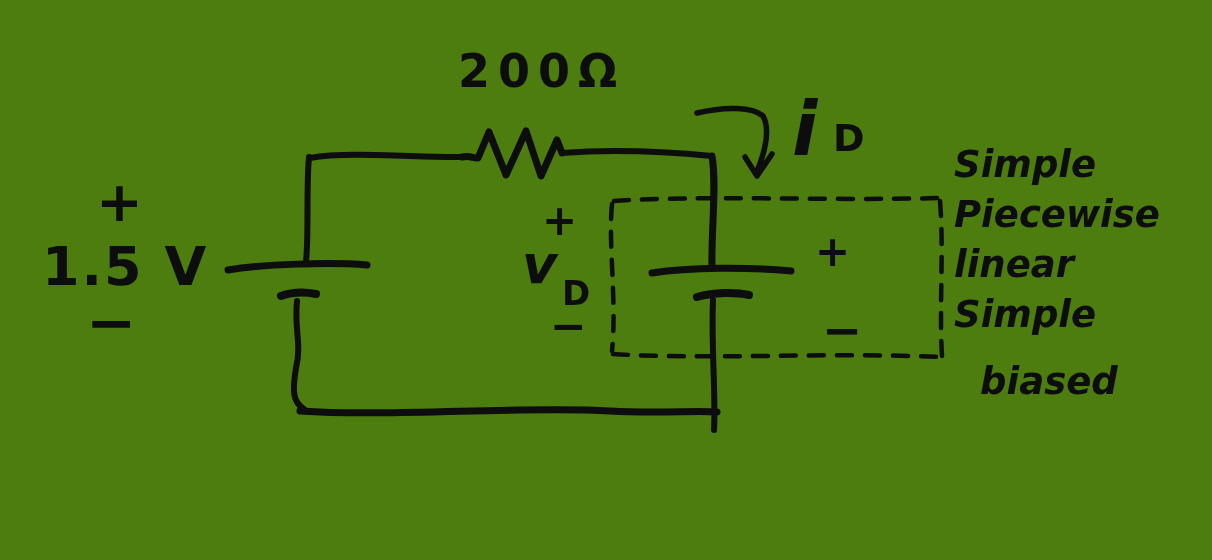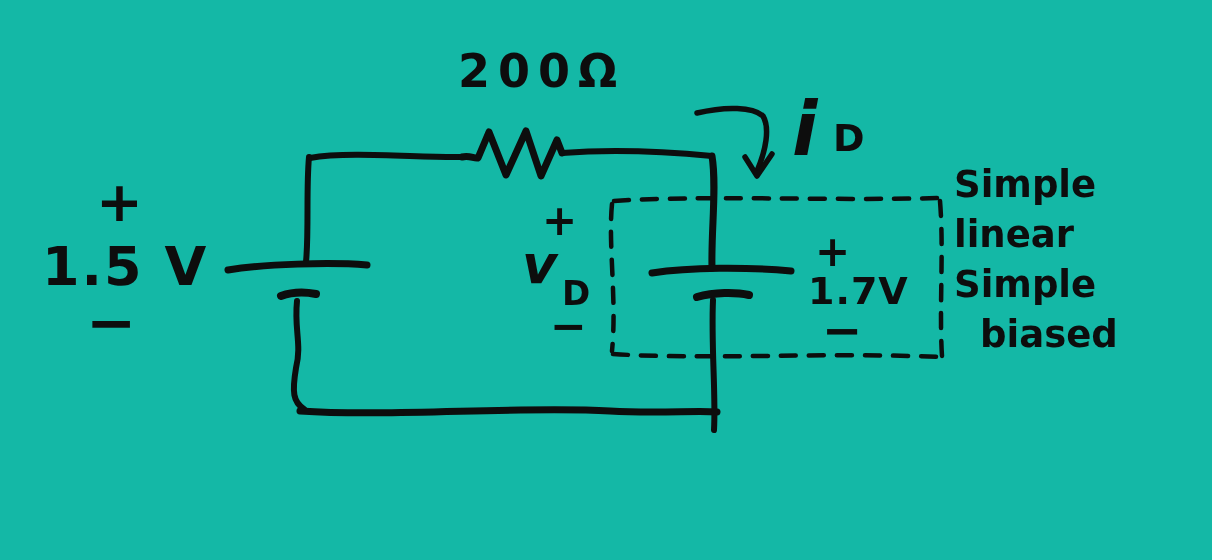--- a/index.html
+++ b/index.html
@@ -1,19 +1,19 @@
 <!DOCTYPE html>
 <html><head>
 <meta charset="utf-8">
 <style>
   html,body{margin:0;padding:0;background:#ffffff;}
   .stage{
     position:relative;
     width:1212px;height:560px;
-    background:#14b8a6;
+    background:#4d7c0f;
     overflow:hidden;
     font-family:"DejaVu Sans", sans-serif;
   }
   .stage svg{position:absolute;left:0;top:0;}
   .lbl{
     position:absolute;
     color:#0d0d0d;
     font-weight:bold;
     line-height:1;
     white-space:nowrap;
@@ -28,27 +28,28 @@
   .vd-plus{left:542px;top:200px;font-size:42px;}
   .vd-sym{left:522px;top:238px;font-size:54px;}
   .vd-sub{left:562px;top:276px;font-size:34px;}
   .vd-minus{left:550px;top:304px;font-size:44px;}
   .id-sym{left:792px;top:92px;font-size:74px;}
   .id-sub{left:833px;top:119px;font-size:38px;}
   .mdl-plus{left:815px;top:231px;font-size:42px;}
   .mdl-value{left:808px;top:272px;font-size:38px;letter-spacing:1px;}
   .mdl-minus{left:822px;top:306px;font-size:48px;}
   .note{
-    position:absolute;left:954px;top:160px;
+    position:absolute;left:954px;top:140px;
     color:#0d0d0d;font-weight:bold;
     font-size:37px;line-height:50px;
     white-space:nowrap;
+    font-style:italic;
   }
   .note span{display:block;}
-  .note span:last-child{margin-left:26px;}
+  .note span:last-child{margin-left:26px;margin-top:17px;}
 </style>
 </head>
 <body>
 
 <div class="stage">
 
   <svg width="1212" height="560" viewBox="0 0 1212 560">
     <g stroke="#0d0d0d" fill="none" stroke-linecap="round" stroke-linejoin="round">
 
       <path stroke-width="6" d="M310,158 C350,151 420,158 462,157"></path>
@@ -93,23 +94,23 @@
 
   <div class="lbl vd-plus">+</div>
   <div class="lbl vd-sym hand-it">v</div>
   <div class="lbl vd-sub">D</div>
   <div class="lbl vd-minus">−</div>
 
   <div class="lbl id-sym hand-it">i</div>
   <div class="lbl id-sub">D</div>
 
   <div class="lbl mdl-plus">+</div>
-  <div class="lbl mdl-value">1.7V</div>
   <div class="lbl mdl-minus">−</div>
 
   <div class="note">
     <span>Simple</span>
+    <span>Piecewise</span>
     <span>linear</span>
     <span>Simple</span>
     <span>biased</span>
   </div>
 
 </div>
 
 </body></html>

